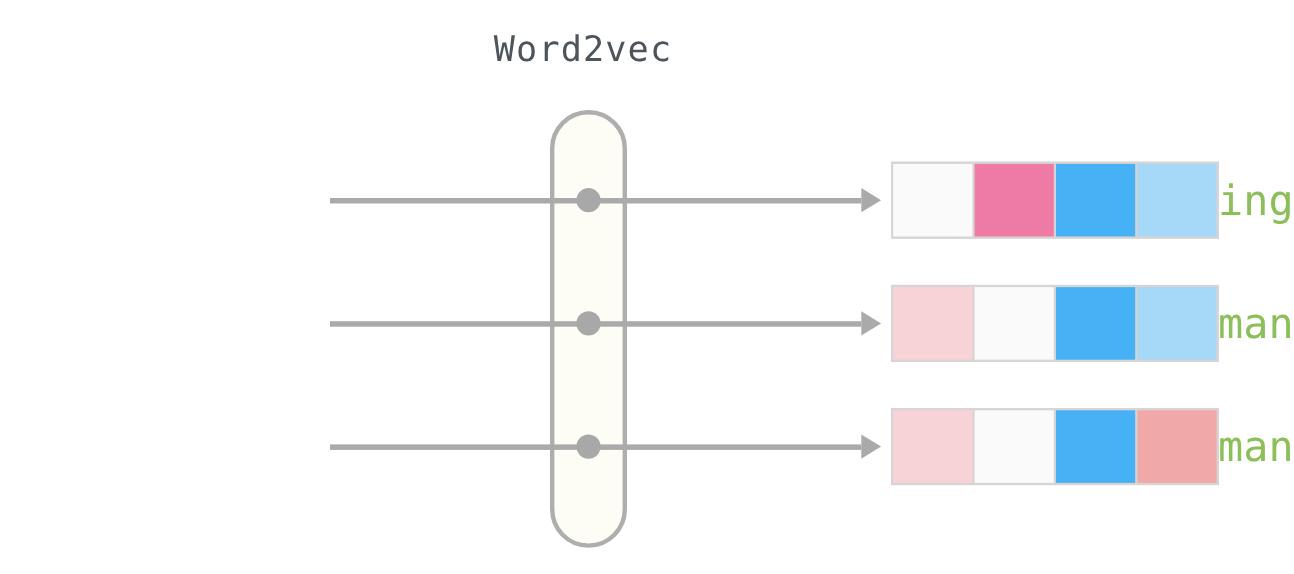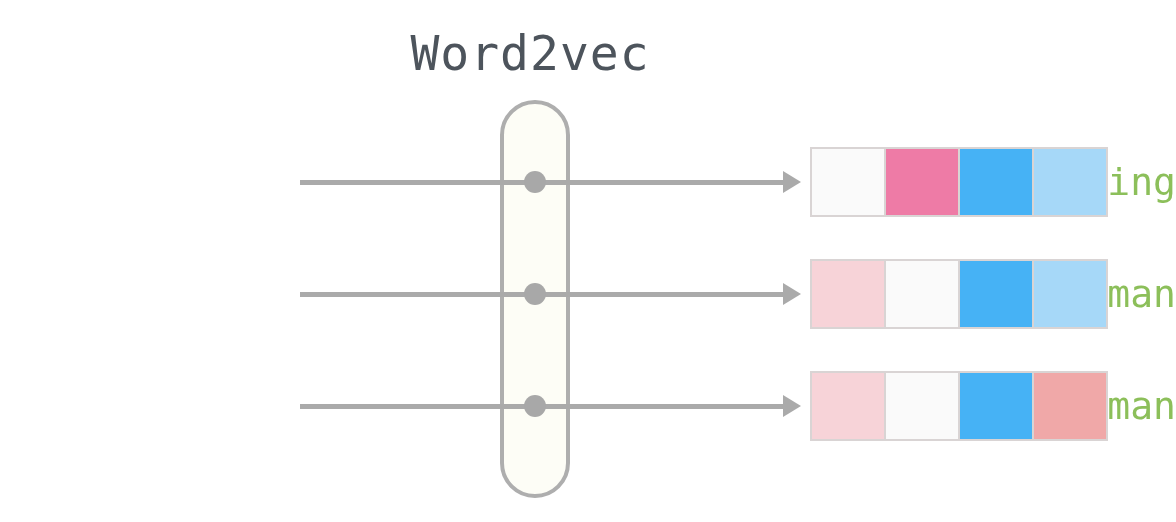--- a/index.html
+++ b/index.html
@@ -19,21 +19,21 @@
   }
 
   
   .title {
     position: absolute;
     left: 0;
     top: 25px;
     width: 1060px;
     text-align: center;
     font-family: "DejaVu Sans Mono", monospace;
-    font-size: 48px;
+    font-size: 32px;
     font-weight: 400;
     letter-spacing: 1px;
     color: #4d545c;
     white-space: nowrap;
   }
 
   
   .word-label {
     position: absolute;
     right: 0;

